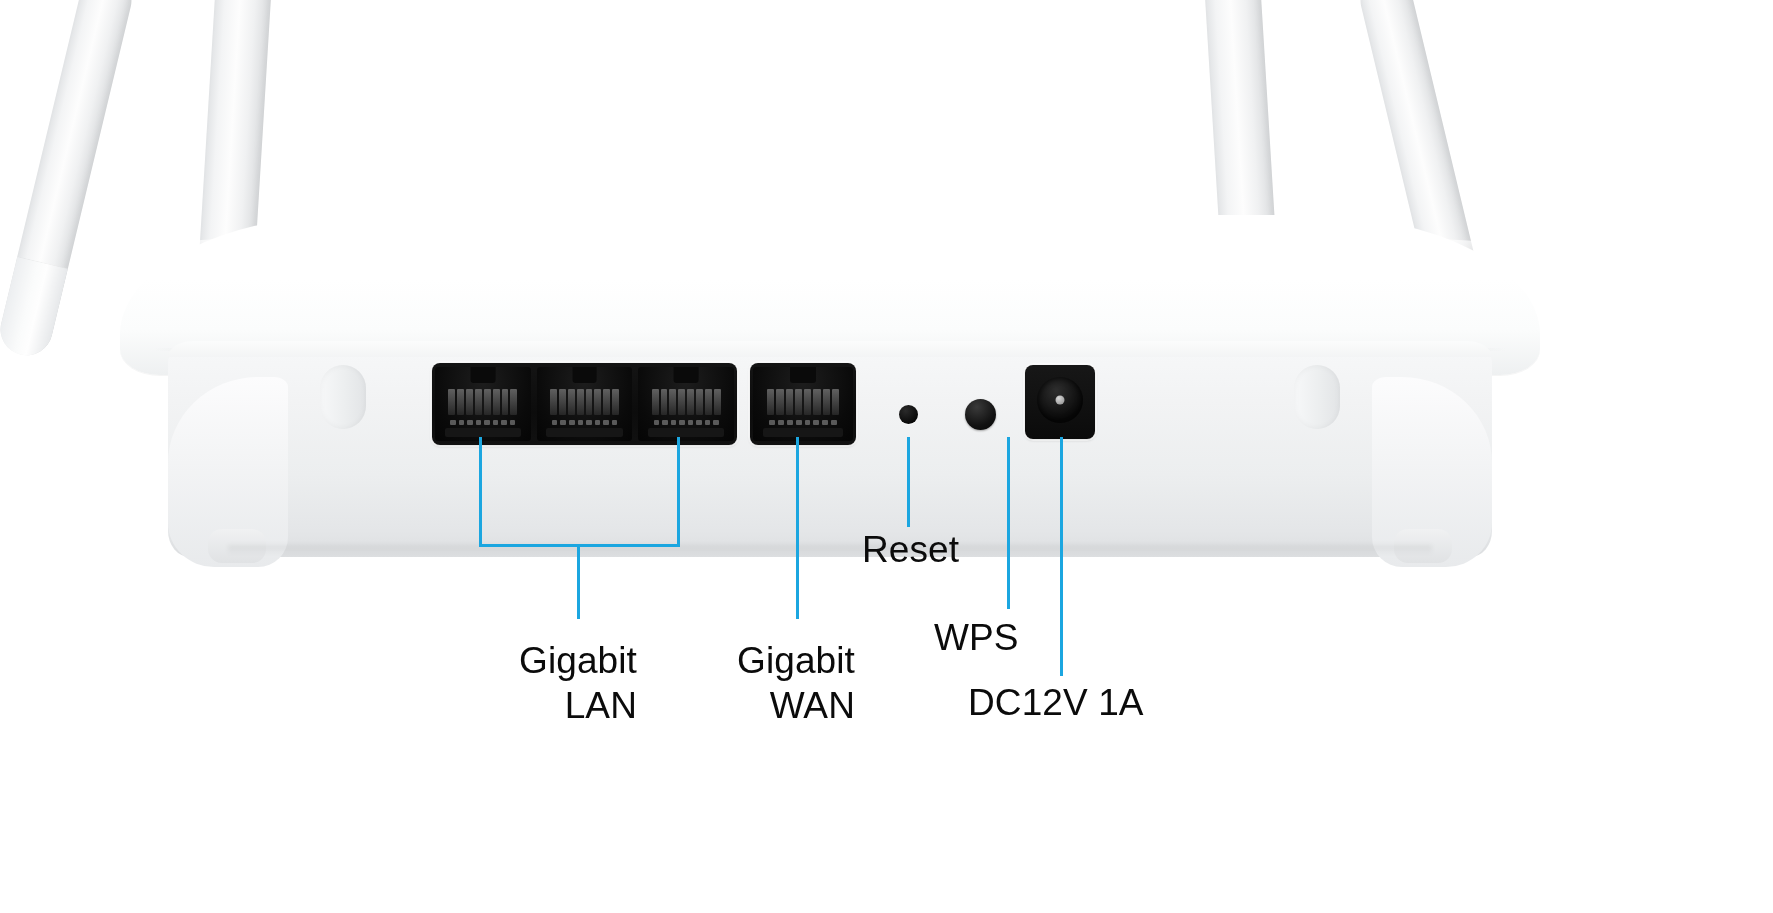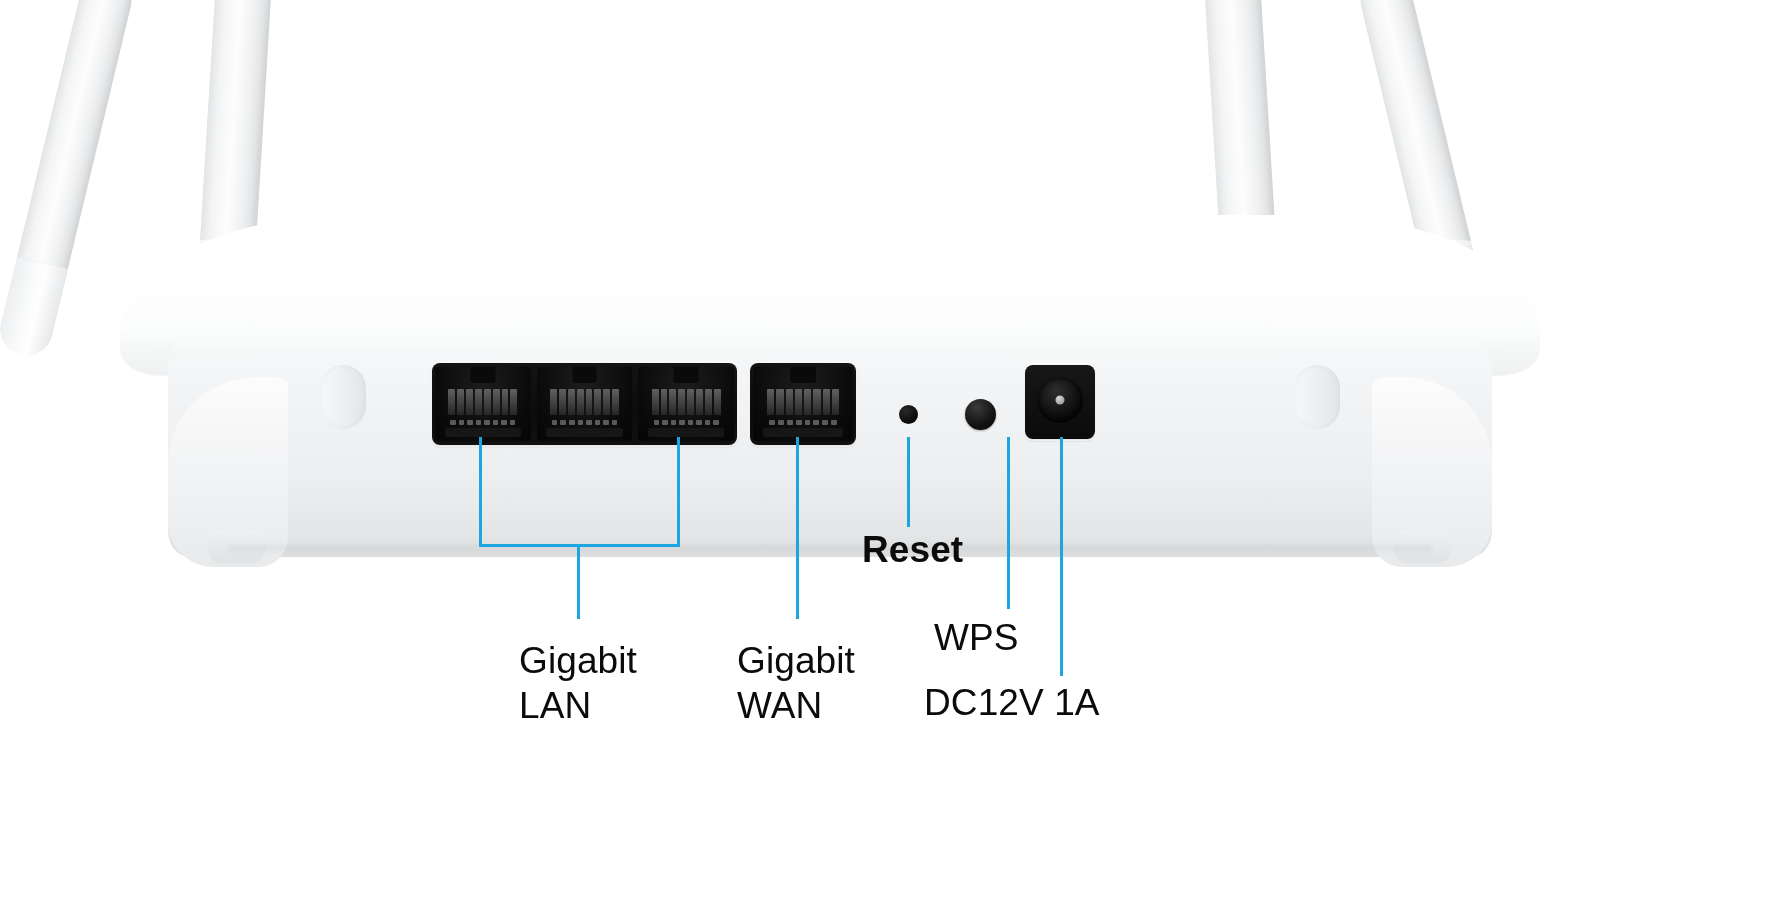--- a/index.html
+++ b/index.html
@@ -148,21 +148,21 @@
 
   
   .vline{position:absolute;width:3px;background:var(--cbl);}
   .hline{position:absolute;height:3px;background:var(--cbl);}
   :root{--cbl:#1ba6e0;}
 
   .label{
     position:absolute;color:#0b0b0b;font-size:37px;line-height:1.22;
     white-space:pre-line;letter-spacing:.1px;
   }
-  .label.c{text-align:left;transform:translateX(-50%);}
+  .label.c{text-align:right;transform:translateX(-50%);}
   .label.l{text-align:left;}
 </style>
 </head>
 <body>
 
 <div id="stage">
 
   <div class="antenna aL1">
       <span class="tipband"></span>
     </div>
@@ -317,19 +317,19 @@
   <div class="vline" style="left:1007px;top:437px;height:172px;"></div>
 
   <div class="vline" style="left:1060px;top:437px;height:239px;"></div>
 
   <div class="label c" style="left:578px;top:638px;">Gigabit
 LAN</div>
 
   <div class="label c" style="left:796px;top:638px;">Gigabit
 WAN</div>
 
-  <div class="label l" style="left:862px;top:527px;font-weight:bold;">Reset</div>
+  <div class="label l" style="left:862px;top:527px;">Reset</div>
 
   <div class="label l" style="left:934px;top:615px;">WPS</div>
 
-  <div class="label l" style="left:924px;top:680px;">DC12V 1A</div>
+  <div class="label l" style="left:968px;top:680px;">DC12V 1A</div>
 
 </div>
 
 </body></html>

